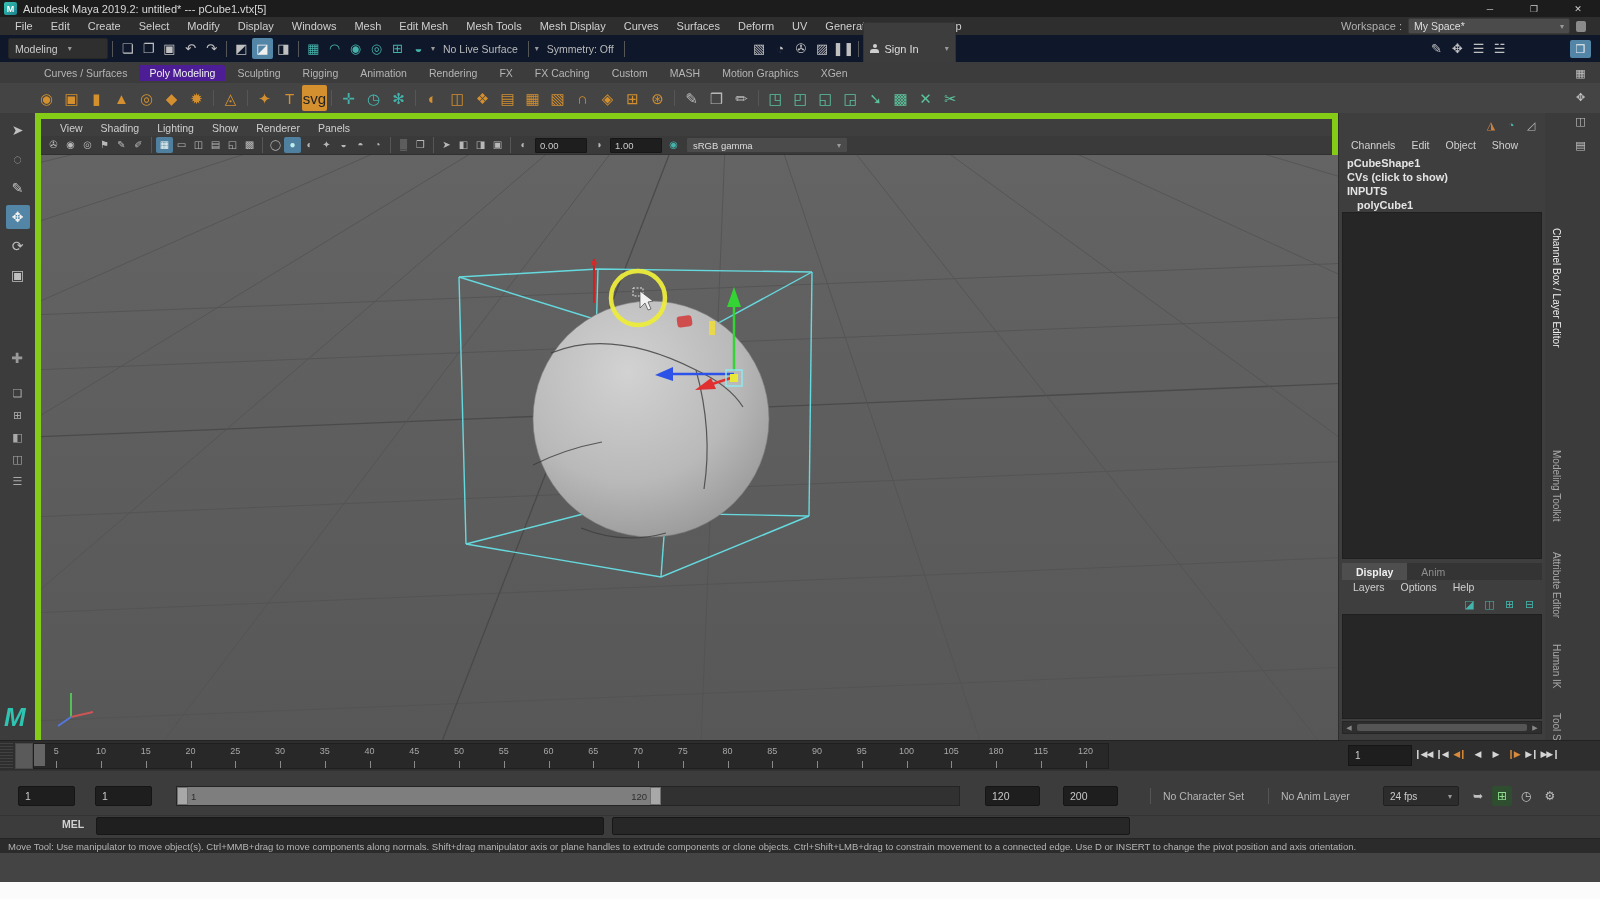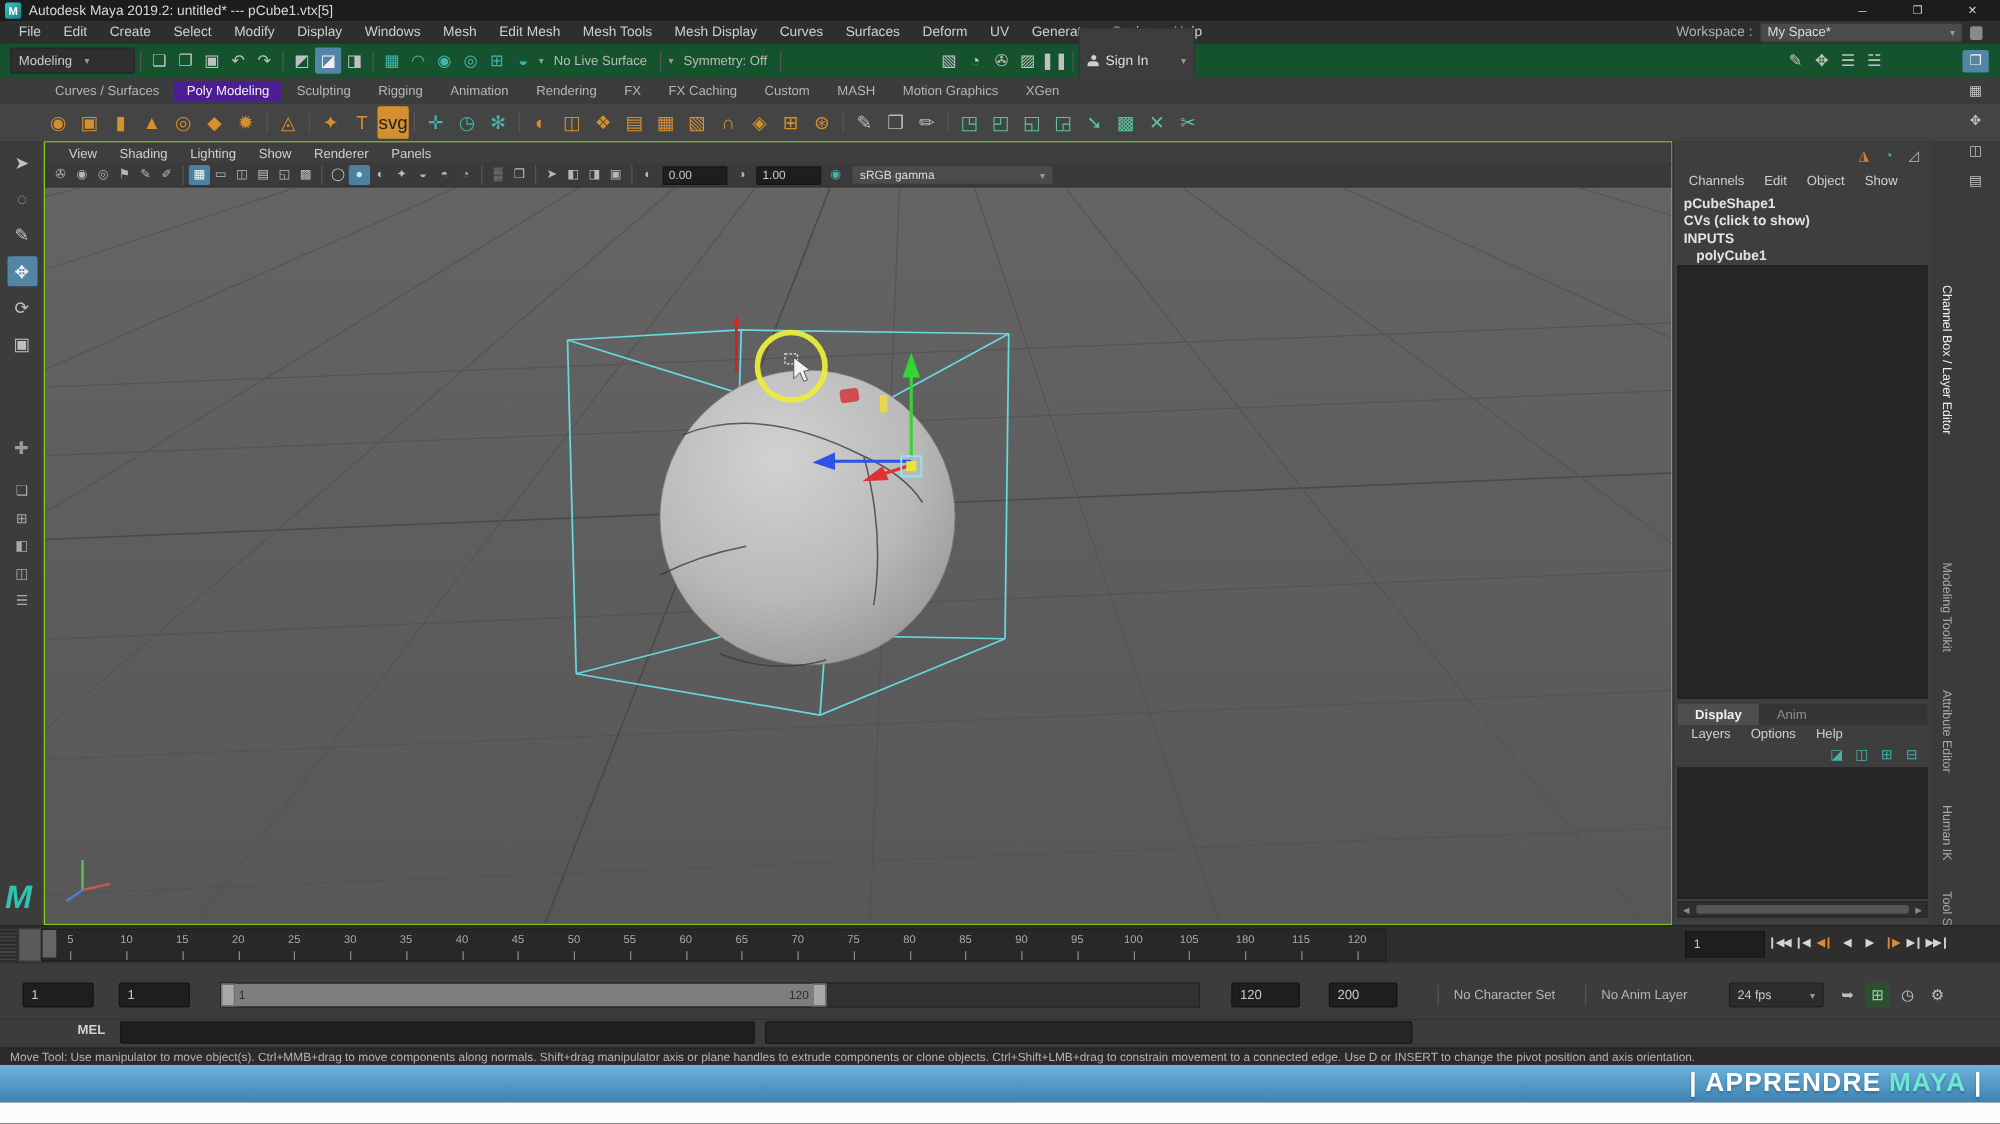--- a/index.html
+++ b/index.html
@@ -13,21 +13,21 @@
       color:#fff;font-size:9px;font-weight:bold;display:flex;align-items:center;justify-content:center;border-radius:2px;}
   .winbtn{width:44px;height:17px;display:flex;align-items:center;justify-content:center;color:#cfcfcf;font-size:9px;}
   
   #menubar{top:17px;height:18px;background:#2e2e2e;border-bottom:1px solid #262626;}
   #menubar .menu-item{padding:0 9px;color:#cfcfcf;line-height:18px;white-space:nowrap;cursor:default;}
   .ws-label{color:#b0b0b0;margin-right:6px;}
   .ws-select{width:150px;height:14px;background:#4b4b4b;border:1px solid #3a3a3a;border-radius:2px;
       display:flex;align-items:center;padding:0 5px;color:#ddd;font-size:10.5px;justify-content:space-between;}
   .lock{color:#999;font-size:11px;margin:0 8px 0 6px;}
   
-  #toolbar{top:35px;height:27px;background:#14532d;border-bottom:1px solid #3a3a3a;padding-left:8px;}
+  #toolbar{top:35px;height:27px;background:#0f172a;border-bottom:1px solid #3a3a3a;padding-left:8px;}
   .dd{height:19px;background:#2f2f2f;border:1px solid #262626;border-radius:2px;display:flex;align-items:center;
       padding:0 6px;color:#ccc;font-size:10.5px;}
   .dd .car{margin-left:10px;color:#999;font-size:8px;}
   .ibtn{display:inline-flex;align-items:center;justify-content:center;min-width:21px;height:21px;
       color:#c0c0c0;font-size:13px;line-height:1;border-radius:2px;}
   .ibtn.active{background:#5285a6;color:#f0f0f0;}
   .ibtn.small{font-size:8px;font-weight:normal;}
   .gsep{width:9px;height:18px;position:relative;display:inline-block;}
   .gsep::after{content:"";position:absolute;left:4px;top:1px;bottom:1px;width:1px;background:#565656;}
   .flat-label{color:#bbb;font-size:10.5px;padding:0 6px;white-space:nowrap;}
@@ -44,21 +44,21 @@
   #shelf-icons .ibtn{min-width:25px;height:26px;font-size:15px;}
   .shelf-grip{position:absolute;left:8px;display:flex;flex-direction:column;gap:3px;color:#9a9a9a;font-size:8px;line-height:6px;}
   
   #main{top:113px;height:627px;left:0;right:0;position:absolute;}
   #toolbox{position:absolute;left:0;top:0;width:35px;height:100%;background:#3c3c3c;border-right:1px solid #333;}
   #toolbox .ibtn{width:24px;height:24px;margin:5px auto 1px;display:flex;font-size:14px;}
   #toolbox .lay{width:22px;height:19px;margin:3px auto 1px;font-size:11px;color:#aaa;}
   .maya-logo{position:absolute;bottom:10px;left:4px;font-size:26px;font-weight:bold;font-style:italic;
       color:#2fc4b2;line-height:1;}
   
-  #viewport{position:absolute;left:35px;top:0;width:1303px;height:627px;background:#5e5e5e;border:1px solid #84cc16;box-sizing:border-box;}
+  #viewport{position:absolute;left:35px;top:0;width:1303px;height:627px;background:#5e5e5e;border:6px solid #84cc16;box-sizing:border-box;}
   #panel-menubar{position:absolute;top:0;left:0;right:0;height:17px;background:#3e3e3e;display:flex;align-items:center;padding-left:10px;border-bottom:1px solid #343434;}
   #panel-menubar .menu-item{padding:0 9px;color:#cfcfcf;font-size:10.5px;}
   #panel-iconbar{position:absolute;top:17px;left:0;right:0;height:18px;background:#3a3a3a;display:flex;align-items:center;padding-left:4px;border-bottom:1px solid #303030;}
   #panel-iconbar .ibtn{min-width:17px;height:16px;font-size:10px;color:#b8b8b8;}
   #panel-iconbar .ibtn.active{background:#50809f;color:#eaf6f6;}
   #panel-iconbar .vfield{width:42px;height:13px;background:#1e1e1e;border:1px solid #161616;color:#ccc;
       font-size:9.5px;display:flex;align-items:center;padding:0 4px;margin:0 3px;border-radius:1px;}
   .gamma-select{width:148px;height:14px;background:#4b4b4b;border:1px solid #3a3a3a;display:flex;align-items:center;
       justify-content:space-between;padding:0 6px;color:#ddd;font-size:9.5px;border-radius:2px;margin-left:4px;}
   #scene-wrap{position:absolute;top:36px;left:0;right:0;bottom:0;}
@@ -598,20 +598,15 @@
 
   <div id="melbar" class="row"></div>
   <div id="mel-label">MEL</div>
   <div class="mel-field" style="left:96px;width:508px"></div>
   <div class="mel-field" style="left:612px;width:518px;background:#272727"></div>
 
   <div id="helpline" class="row">
     <span>Move Tool: Use manipulator to move object(s). Ctrl+MMB+drag to move components along normals. Shift+drag manipulator axis or plane handles to extrude components or clone objects. Ctrl+Shift+LMB+drag to constrain movement to a connected edge. Use D or INSERT to change the pivot position and axis orientation.</span>
   </div>
 
-  <div id="banner" class="row">
-    <span class="b-txt">| APPRENDRE</span>
-    <span class="b-txt b-brand">MAYA</span>
-    <span class="b-txt">|</span>
-  </div>
   <div id="whitebar" class="row"></div>
 
 </div>
 
 </body></html>

